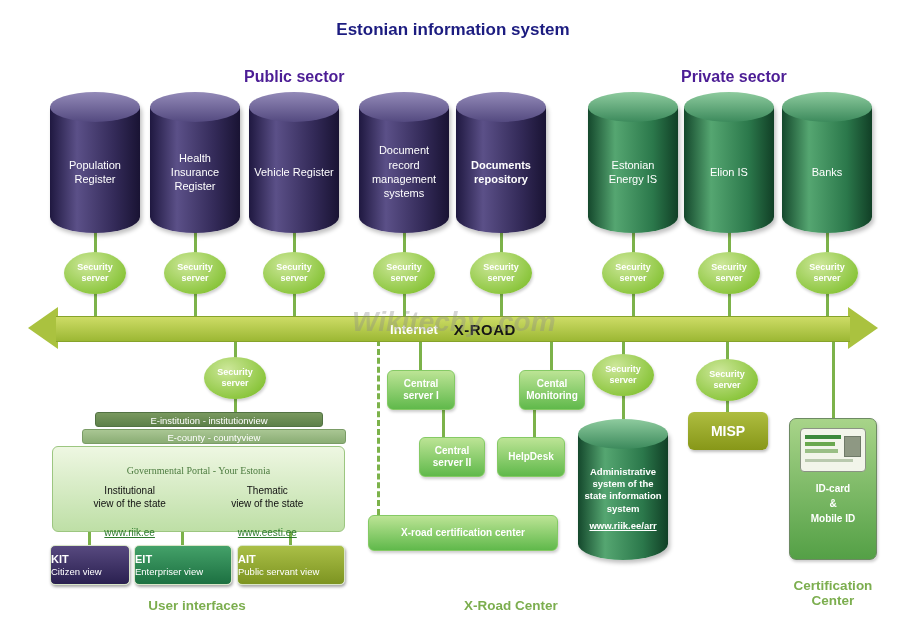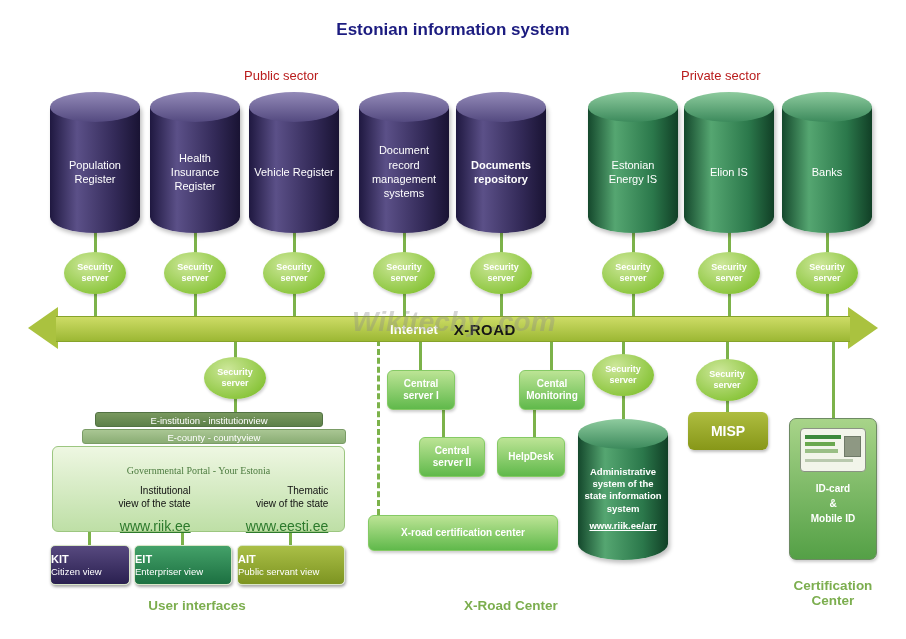--- a/index.html
+++ b/index.html
@@ -1,20 +1,20 @@
 <!DOCTYPE html>
 <html><head>
 <meta charset="utf-8">
 <style>
   html,body{margin:0;padding:0;}
   body{font-family:"Liberation Sans",sans-serif;background:#fff;}
   .stage{position:relative;width:906px;height:639px;background:#fff;overflow:hidden;}
   .abs{position:absolute;}
   .title{position:absolute;left:0;right:0;top:20px;text-align:center;font-size:17px;font-weight:bold;color:#1c1c80;}
-  .sec-top{font-size:13px;color:#b91c1c;font-weight:normal;}
+  .sec-top{font-size:16px;color:#4c1d95;font-weight:bold;}
   .sec-bottom{font-size:13.5px;color:#7cae4f;font-weight:bold;text-align:center;white-space:pre-line;}
   .vline{position:absolute;width:3px;background:#7cb24a;}
   .dline{position:absolute;width:0;border-left:3px dashed #7cb24a;}
   .cylinder{position:absolute;top:93px;width:90px;height:140px;border-radius:45px/16px;box-shadow:2px 3px 4px rgba(0,0,0,0.25);}
   .cylinder .cyl-top{position:absolute;top:-1px;left:0;right:0;height:30px;border-radius:50%;}
   .cylinder .cyl-label{position:absolute;top:30px;bottom:12px;left:5px;right:5px;display:flex;align-items:center;justify-content:center;text-align:center;color:#fff;font-size:11px;line-height:1.3;}
   .cyl-purple{background:linear-gradient(90deg,#1f1840,#5b5088 30%,#332a58 72%,#191333);}
   .cyl-purple .cyl-top{background:linear-gradient(180deg,#938ab8,#544a80);}
   .cyl-green{background:linear-gradient(90deg,#14482c,#55a671 30%,#2b784b 72%,#113f26);}
   .cyl-green .cyl-top{background:linear-gradient(180deg,#8ecb9e,#3c8a5c);}
@@ -26,23 +26,23 @@
   .bus-tri{position:absolute;top:307px;width:0;height:0;border-top:21px solid transparent;border-bottom:21px solid transparent;}
   .bus-tri.left{left:28px;border-right:30px solid #aac23f;}
   .bus-tri.right{left:848px;border-left:30px solid #aac23f;}
   .watermark{position:absolute;left:352px;top:306px;font-size:28px;font-weight:bold;font-style:italic;color:#8a8a8a;opacity:0.35;pointer-events:none;}
   .portal-bar{position:absolute;height:15px;border-radius:3px;color:#fff;font-size:9.5px;text-align:center;line-height:15px;box-sizing:border-box;}
   .portal-bar.l1{left:95px;top:412px;width:228px;background:linear-gradient(180deg,#79995f,#5d8049);border:1px solid #527243;}
   .portal-bar.l2{left:82px;top:429px;width:264px;background:linear-gradient(180deg,#a9c693,#8aad74);border:1px solid #7a9c66;}
   .portal-panel{position:absolute;left:52px;top:446px;width:293px;height:86px;background:linear-gradient(180deg,#eef7e2,#bedfa6);border:1px solid #9cc680;border-radius:6px;box-sizing:border-box;}
   .portal-title{color:#4d7c40;font-size:10px;text-align:center;margin-top:18px;font-family:Liberation Serif, serif;}
   .portal-cols{display:flex;justify-content:space-evenly;margin-top:8px;}
-  .portal-col{width:122px;text-align:right;}
+  .portal-col{width:122px;text-align:center;}
   .pc-title{font-size:10px;color:#101010;line-height:1.3;white-space:pre-line;}
-  .pc-link{display:inline-block;margin-top:8px;font-size:14px;color:#2c7a2c;text-decoration:underline;cursor:pointer;}
+  .pc-link{display:inline-block;margin-top:17px;font-size:10px;color:#2c7a2c;text-decoration:underline;cursor:pointer;}
   .ui-btn{position:absolute;top:545px;height:38px;border-radius:5px;color:#fff;text-align:left;display:flex;flex-direction:column;justify-content:center;gap:1px;border:1px solid #d9e6c8;box-shadow:1px 2px 3px rgba(0,0,0,0.35);cursor:pointer;}
   .ui-btn .t{font-weight:bold;font-size:11px;}
   .ui-btn .s{font-size:9.5px;}
   .ui-btn.kit{left:50px;width:78px;background:linear-gradient(180deg,#57497f,#2a2050);}
   .ui-btn.eit{left:134px;width:96px;background:linear-gradient(180deg,#44a169,#1c7041);}
   .ui-btn.ait{left:237px;width:106px;background:linear-gradient(180deg,#aabf47,#7d9421);}
   .gbox{position:absolute;background:linear-gradient(180deg,#bce495,#60b94b);border:1px solid #85ca65;border-radius:6px;color:#fff;font-weight:bold;font-size:10px;display:flex;align-items:center;justify-content:center;text-align:center;line-height:1.25;box-sizing:border-box;padding:2px;box-shadow:1px 2px 3px rgba(0,0,0,0.2);}
   .misp{position:absolute;left:688px;top:412px;width:80px;height:38px;background:linear-gradient(180deg,#aebd40,#879718);border-radius:6px;color:#fff;font-weight:bold;font-size:14px;display:flex;align-items:center;justify-content:center;box-shadow:1px 2px 3px rgba(0,0,0,0.25);}
   .admin-cyl{top:420px;left:578px;}
   .admin-cyl .cyl-label{font-size:9.5px;font-weight:bold;flex-direction:column;}

